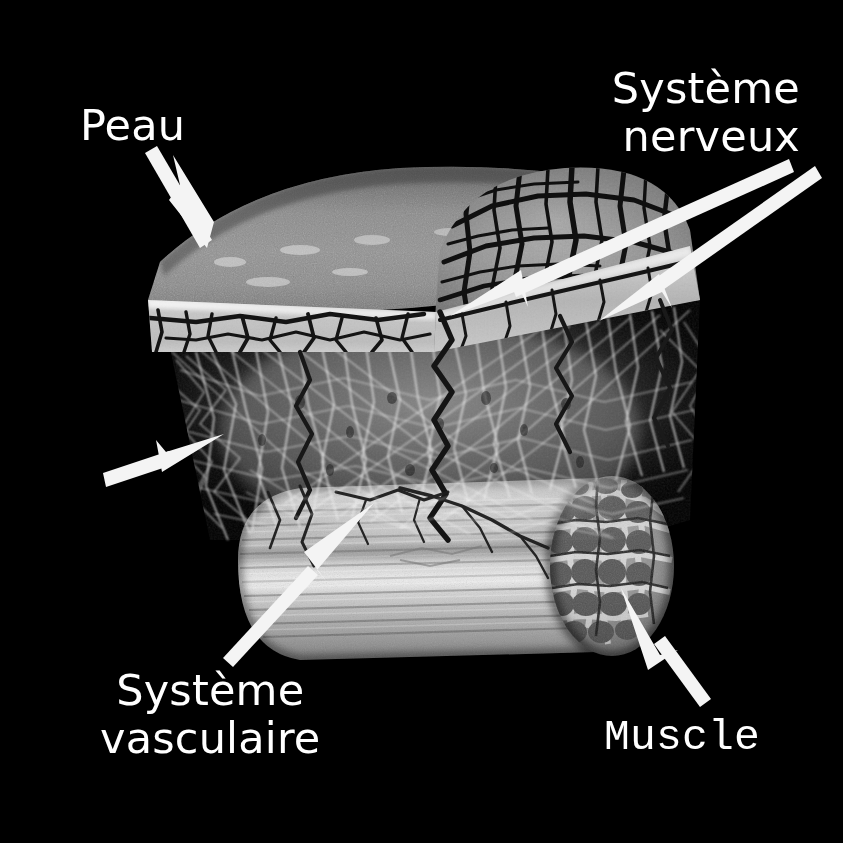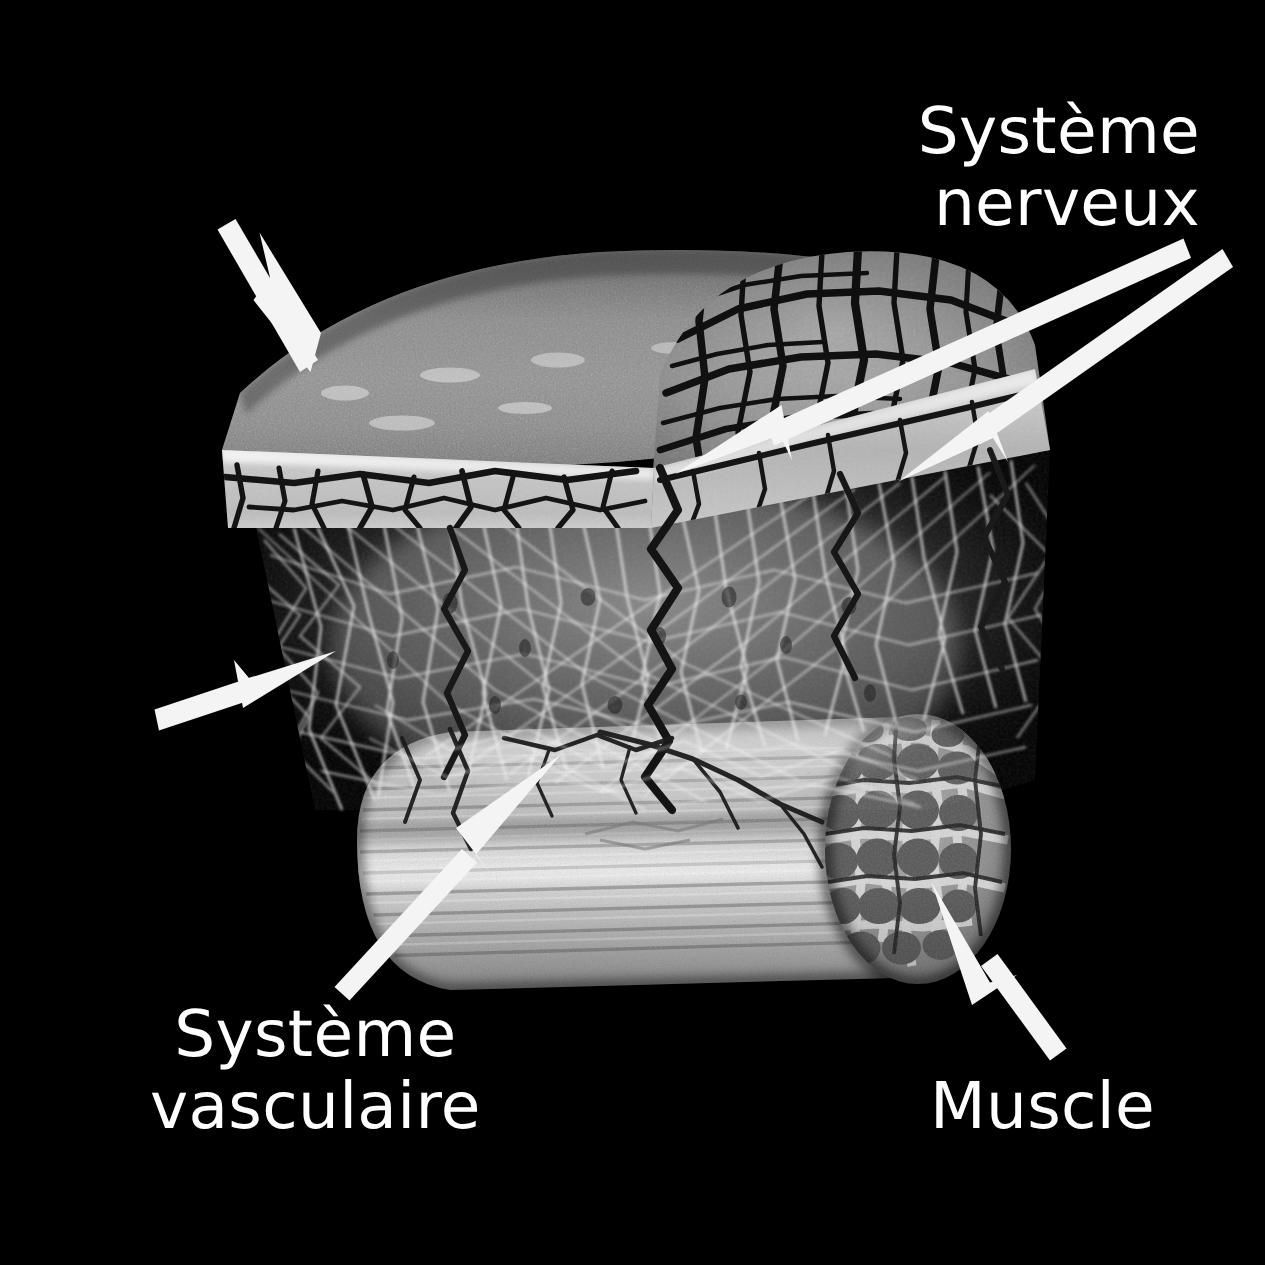--- a/index.html
+++ b/index.html
@@ -448,23 +448,24 @@
         <polygon points="374,503 304,552 327,582 317,570"></polygon>
       </g>
 
       <g>
         <polygon points="711,699 700,707 654,644 665,636"></polygon>
         <polygon points="621,588 648,670 678,650 660,655"></polygon>
       </g>
     </g>
   </svg>
 
+  <div class="lbl" style="left:80px;top:101px;">Peau</div>
 
   <div class="lbl r" style="right:43px;top:64px;">Système
 nerveux</div>
 
 
   <div class="lbl" style="left:100px;top:666px;text-align:center;">Système
 vasculaire</div>
 
-  <div class="lbl" style="left:620px;top:714px;">Muscle</div>
+  <div class="lbl" style="left:604px;top:714px;font-family:Liberation Mono, monospace;">Muscle</div>
 
 </div>
 
 </body></html>

